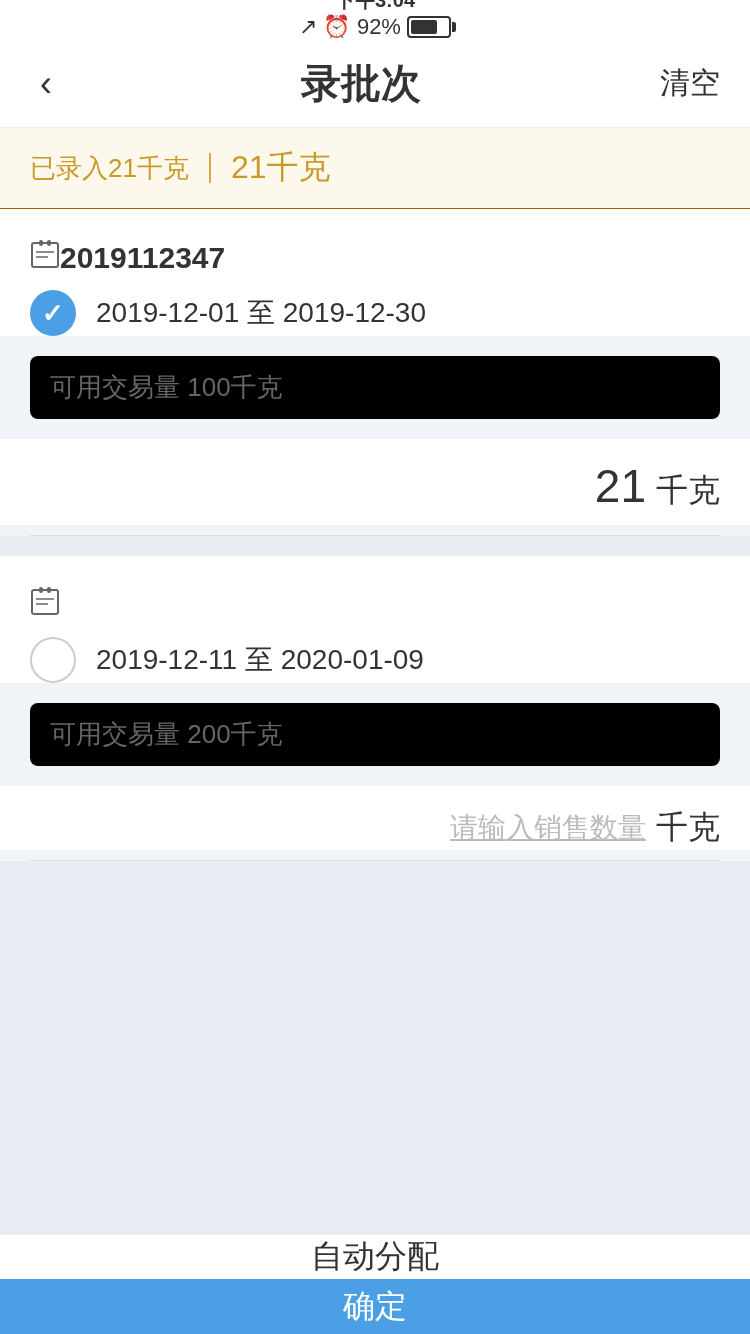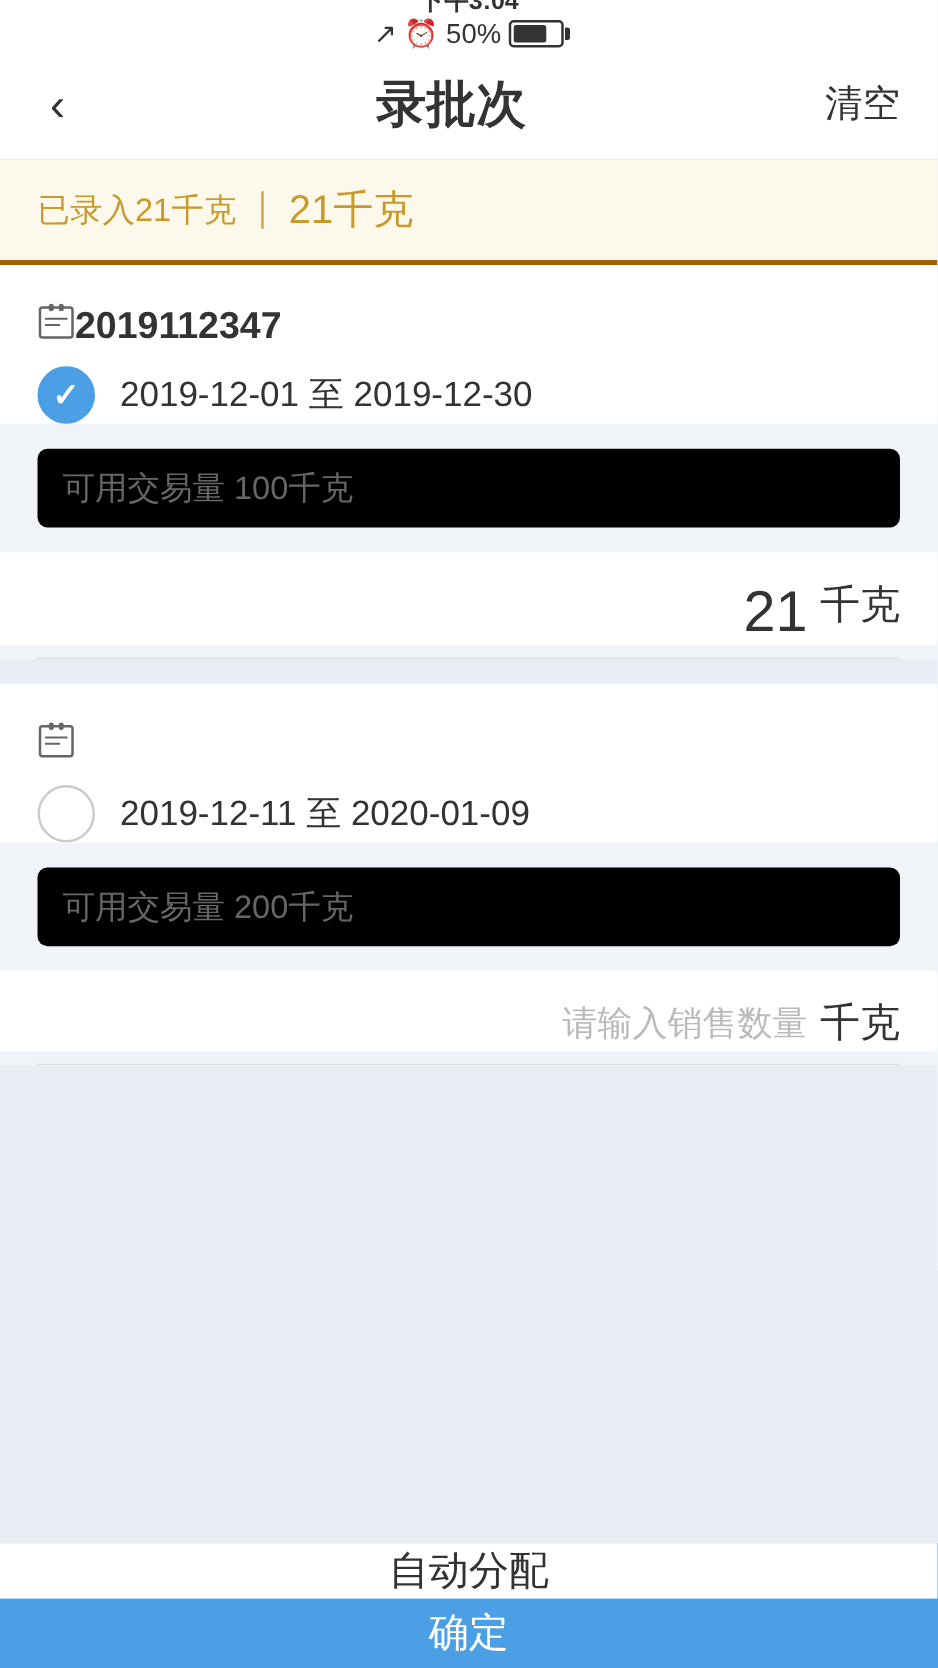--- a/index.html
+++ b/index.html
@@ -85,21 +85,21 @@
     }
 
     
     .info-banner {
       width: 750px;
       background: #fdf8ec;
       padding: 18px 30px;
       display: flex;
       align-items: center;
       gap: 20px;
-      border-bottom: 4px solid #a16207;
+      border-bottom: 1px solid #a16207;
     }
     .info-banner .label {
       font-size: 26px;
       color: #c89a2a;
     }
     .info-banner .divider {
       width: 2px;
       height: 30px;
       background: #d4a843;
     }
@@ -168,23 +168,23 @@
       background: #000000;
       border-radius: 8px;
       padding: 14px 20px;
       font-size: 26px;
       color: #666;
     }
 
     
     .quantity-row {
       display: flex;
-      align-items: flex-start;
+      align-items: flex-end;
       justify-content: flex-end;
-      padding: 20px 30px 0 30px;
+      padding: 20px 30px 12px 30px;
       background: #fff;
       margin-top: 20px;
     }
     .quantity-value {
       font-size: 46px;
       font-weight: 400;
       color: #333;
     }
     .quantity-unit {
       font-size: 32px;
@@ -201,20 +201,21 @@
     .input-row {
       display: flex;
       align-items: center;
       justify-content: flex-end;
       padding: 20px 30px 0 30px;
       background: #fff;
     }
     .input-placeholder {
       font-size: 28px;
       color: #bbb;
+      text-decoration: underline;
     }
     .input-unit {
       font-size: 32px;
       color: #333;
       margin-left: 10px;
     }
     .input-underline {
       height: 1px;
       background: #ddd;
       margin: 10px 30px 0 30px;
@@ -270,21 +271,21 @@
         <path d="M11 14a2 2 0 1 1 0 4 2 2 0 0 1 0-4z" fill="#333"></path>
         <path d="M5.5 10.5C7.1 8.9 8.9 8 11 8s3.9.9 5.5 2.5" stroke="#333" stroke-width="2" fill="none" stroke-linecap="round"></path>
         <path d="M2 7C4.5 4.5 7.6 3 11 3s6.5 1.5 9 4" stroke="#333" stroke-width="2" fill="none" stroke-linecap="round"></path>
       </svg>
     </span>
   </div>
   <div class="status-center">下午3:04</div>
   <div class="status-right">
     <span>↗</span>
     <span>⏰</span>
-    <span>50%</span>
+    <span>92%</span>
     <span class="battery-icon">
       <span class="battery-fill"></span>
     </span>
   </div>
 </div>
 
 <div class="nav-bar">
   <span class="nav-back">‹</span>
   <span class="nav-title">录批次</span>
   <span class="nav-clear">清空</span>

